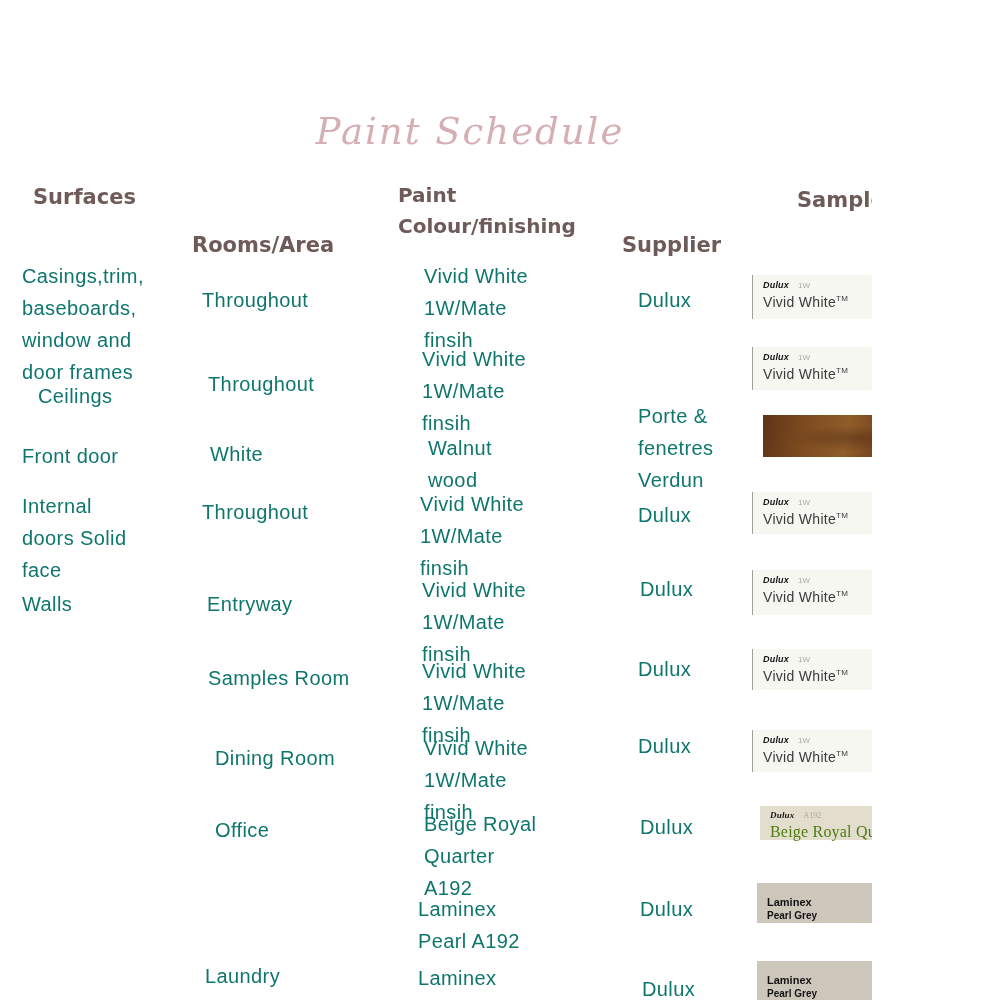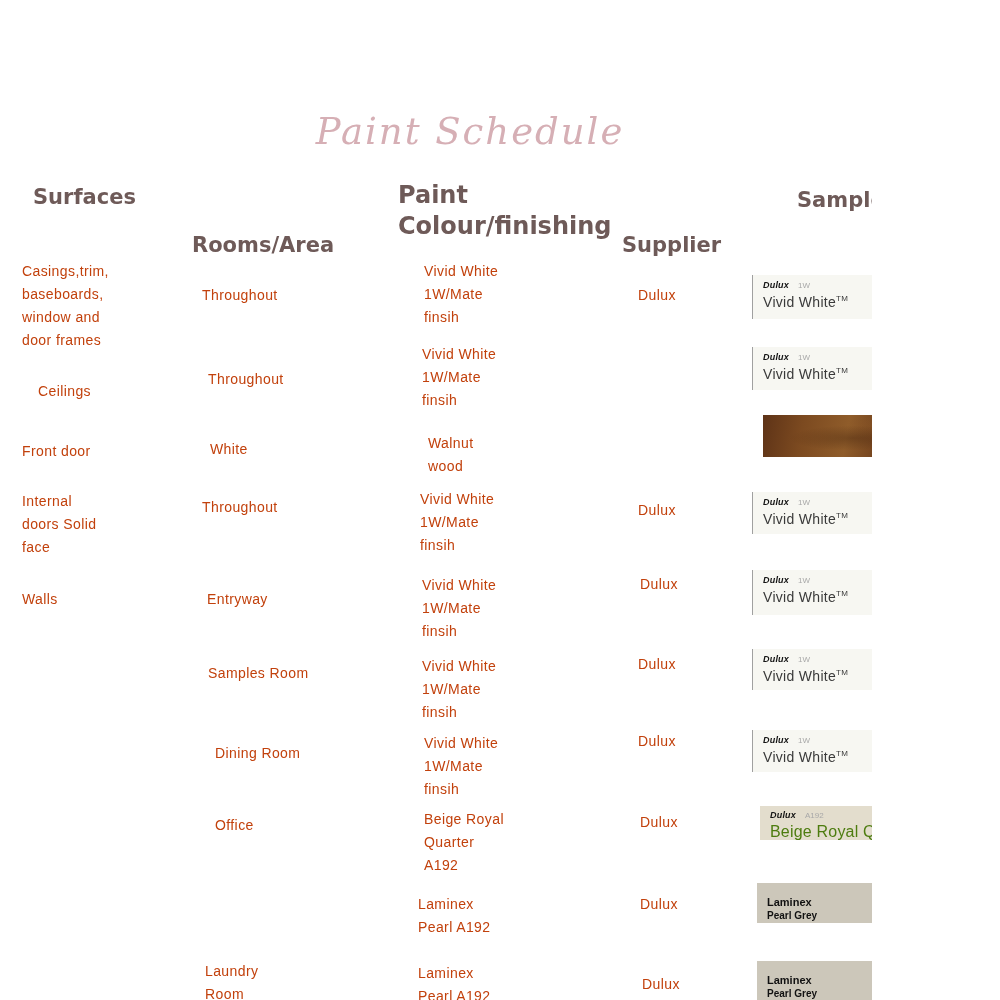--- a/index.html
+++ b/index.html
@@ -3,52 +3,52 @@
 <meta charset="utf-8">
 <style>
   html,body{margin:0;padding:0;background:#ffffff;}
   #page{position:relative;width:872px;height:1000px;background:#ffffff;overflow:hidden;
         font-family:"Liberation Sans",sans-serif;margin-top:32px;}
   .title{position:absolute;top:78px;left:0;width:940px;text-align:center;
          font-family:"DejaVu Serif",serif;font-style:italic;font-size:37px;
          color:#d6afb5;letter-spacing:2px;}
   .hdr{position:absolute;font-family:"DejaVu Sans",sans-serif;font-weight:700;
        color:#6e5a58;font-size:21px;line-height:26px;white-space:pre-line;}
-  .txt{position:absolute;color:#c2410c;font-size:14px;line-height:23px;
+  .txt{position:absolute;color:#0f766e;font-size:20px;line-height:32px;
        white-space:pre-line;letter-spacing:0.4px;font-weight:400;}
   
   .card{position:absolute;left:752px;width:233px;box-sizing:border-box;
         background:#f7f7f2;padding:5px 0 0 10px;}
   .card.vivid{border-left:1px solid #a0a0a0;border-right:1px solid #a0a0a0;}
   .brandrow{font-size:8px;line-height:10px;}
   .brand{font-weight:700;font-style:italic;color:#141414;font-size:9px;letter-spacing:0.2px;}
   .code{color:#a8a8a8;font-size:8px;margin-left:9px;}
   .sname{font-size:14px;color:#3a3a3a;margin-top:3px;letter-spacing:0.3px;}
   .sname sup{font-size:8px;color:#3a3a3a;}
-  .card.beige{left:760px;width:218px;background:#e3ddcd;padding-top:4px;}
+  .card.beige{left:760px;width:218px;background:#e3ddcd;padding-top:4px;font-family:Liberation Serif, serif;}
   .bname{font-size:16px;color:#4d7c0f;margin-top:2px;letter-spacing:0.2px;}
   .card.laminex{left:757px;width:231px;background:#ccc7ba;padding-top:12px;}
   .lbrand{font-size:11px;font-weight:700;color:#111;line-height:14px;}
   .lname{font-size:10px;font-weight:700;color:#111;line-height:14px;}
   .wood{position:absolute;left:763px;width:222px;height:42px;
         background:
           radial-gradient(ellipse 90px 18px at 40% 55%, rgba(60,30,10,0.35), rgba(0,0,0,0) 70%),
           radial-gradient(ellipse 120px 20px at 75% 30%, rgba(150,95,40,0.5), rgba(0,0,0,0) 75%),
           linear-gradient(100deg,#5e3317 0%,#7c4a20 18%,#8f5c2a 38%,#6f3f1c 55%,#95612d 78%,#7a4a22 100%);}
 </style>
 </head>
 <body>
 
 <div id="page">
 
   <div class="title">Paint Schedule</div>
 
   <div class="hdr" style="top:152px;left:33px">Surfaces</div>
   <div class="hdr" style="top:200px;left:192px">Rooms/Area</div>
-  <div class="hdr" style="top:148px;left:398px;font-size:24px;line-height:31px">Paint
+  <div class="hdr" style="top:148px;left:398px;font-size:20px;line-height:31px">Paint
 Colour/finishing</div>
   <div class="hdr" style="top:200px;left:622px">Supplier</div>
   <div class="hdr" style="top:155px;left:797px">Samples</div>
 
   <div class="txt" style="top:228px;left:22px">Casings,trim,
 baseboards,
 window and
 door frames</div>
   <div class="txt" style="top:348px;left:38px">Ceilings</div>
   <div class="txt" style="top:408px;left:22px">Front door</div>
@@ -90,20 +90,23 @@
 finsih</div>
   <div class="txt" style="top:776px;left:424px">Beige Royal
 Quarter
 A192</div>
   <div class="txt" style="top:861px;left:418px">Laminex
 Pearl A192</div>
   <div class="txt" style="top:930px;left:418px">Laminex
 Pearl A192</div>
 
   <div class="txt" style="top:252px;left:638px">Dulux</div>
+  <div class="txt" style="top:368px;left:638px">Porte &amp;
+fenetres
+Verdun</div>
   <div class="txt" style="top:467px;left:638px">Dulux</div>
   <div class="txt" style="top:541px;left:640px">Dulux</div>
   <div class="txt" style="top:621px;left:638px">Dulux</div>
   <div class="txt" style="top:698px;left:638px">Dulux</div>
   <div class="txt" style="top:779px;left:640px">Dulux</div>
   <div class="txt" style="top:861px;left:640px">Dulux</div>
   <div class="txt" style="top:941px;left:642px">Dulux</div>
 
   <div class="card vivid" style="top:243px;height:44px">
     <div class="brandrow"><span class="brand">Dulux</span><span class="code">1W</span></div>

